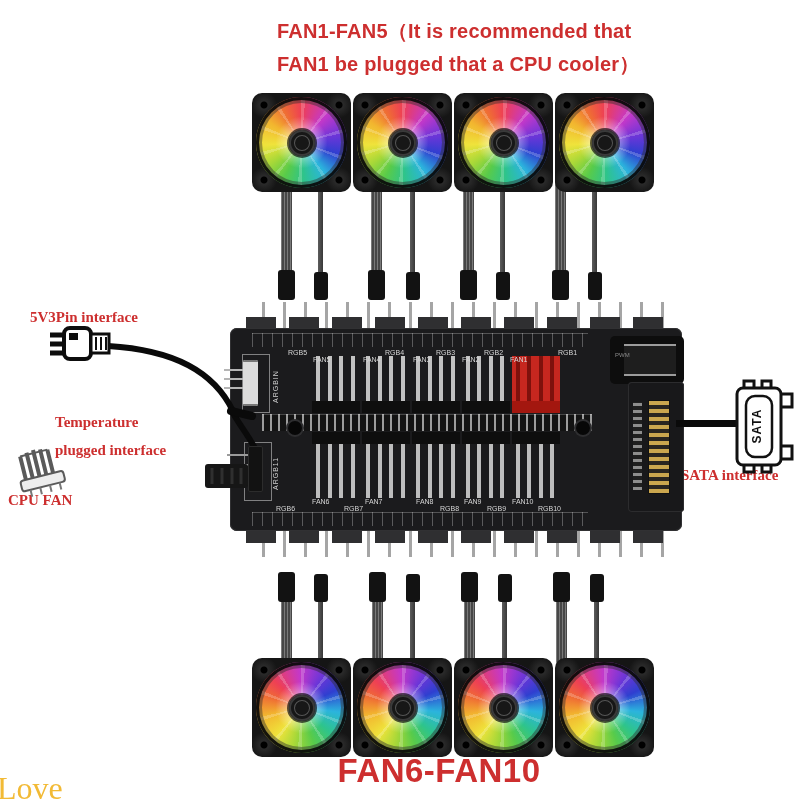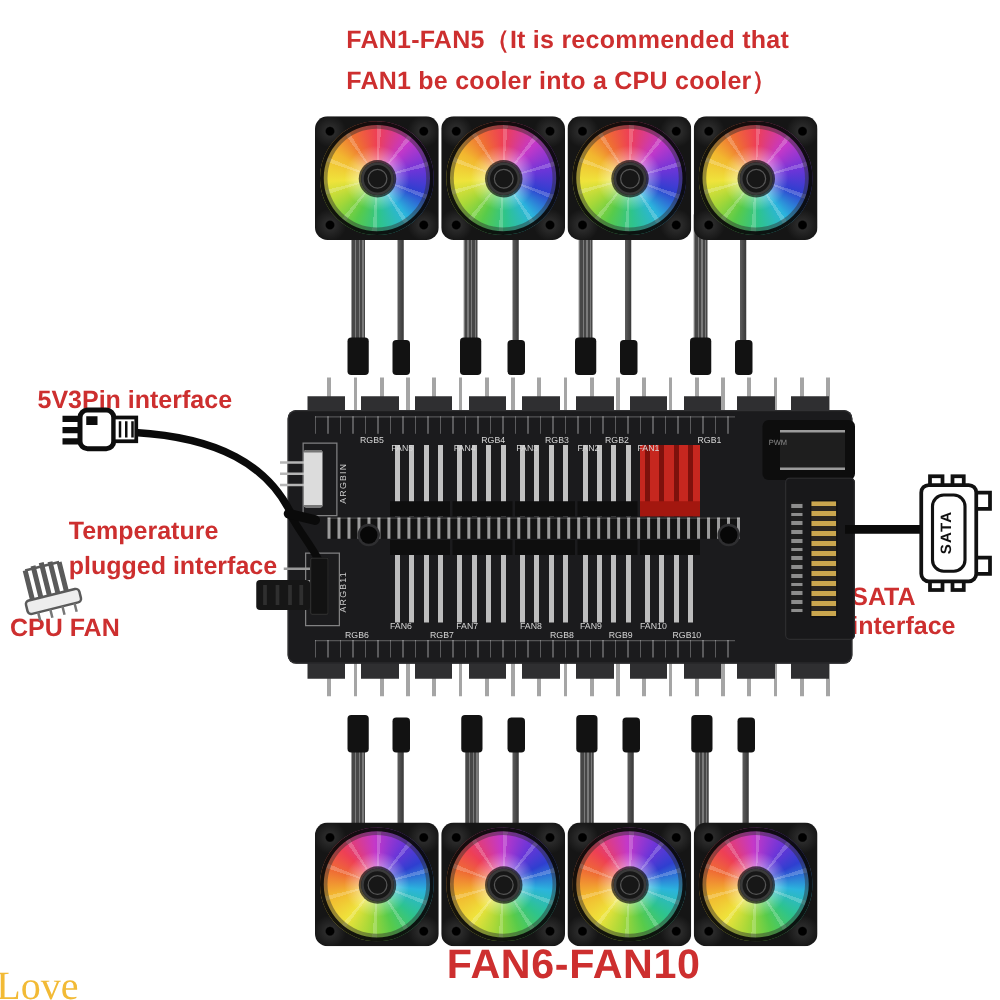--- a/index.html
+++ b/index.html
@@ -1,21 +1,21 @@
 <!DOCTYPE html>
 <html><head>
 <meta charset="utf-8">
 <style>
   html,body{margin:0;padding:0;}
   body{width:800px;height:800px;background:#fff;position:relative;overflow:hidden;
        font-family:"Liberation Sans",sans-serif;}
   .abs{position:absolute;}
   .red{color:#cd2f2f;font-weight:700;}
   .title{font-size:20px;letter-spacing:.2px;}
-  .side-label{font-size:20px;}
+  .side-label{font-size:15px;font-family:Liberation Serif, serif;}
   
   .fan{position:absolute;width:99px;height:99px;border-radius:10px;z-index:6;
     background:
       radial-gradient(circle at 12px 12px,#000 3px,#2a2a2a 4px,rgba(0,0,0,0) 13px),
       radial-gradient(circle at 87px 12px,#000 3px,#2a2a2a 4px,rgba(0,0,0,0) 13px),
       radial-gradient(circle at 12px 87px,#000 3px,#2a2a2a 4px,rgba(0,0,0,0) 13px),
       radial-gradient(circle at 87px 87px,#000 3px,#2a2a2a 4px,rgba(0,0,0,0) 13px),
       #151515;}
   .rotor{position:absolute;inset:4px;border-radius:50%;
     background:
@@ -87,21 +87,21 @@
   .watermark{position:absolute;left:-3px;top:770px;font-family:"Liberation Serif",serif;
     font-size:32px;color:#f2ba35;z-index:8;}
   .sata-plug-text{position:absolute;left:731px;top:419px;width:52px;text-align:center;
     transform:rotate(-90deg);font-size:12px;font-weight:700;color:#111;letter-spacing:1px;z-index:8;}
   svg.overlay{position:absolute;left:0;top:0;z-index:5;pointer-events:none;}
 </style>
 </head>
 <body>
 
 <div class="abs red title" style="left:277px;top:18px;">FAN1-FAN5（It is recommended that</div>
-<div class="abs red title" style="left:277px;top:51px;">FAN1 be cooler into a CPU cooler）</div>
+<div class="abs red title" style="left:277px;top:51px;">FAN1 be plugged that a CPU cooler）</div>
 
 <div class="cab-thick" style="left:281px;top:170px;height:104px;"></div>
 <div class="cab-thin" style="left:318px;top:172px;height:102px;"></div>
 <div class="cab-thick" style="left:371px;top:170px;height:104px;"></div>
 <div class="cab-thin" style="left:410px;top:172px;height:102px;"></div>
 <div class="cab-thick" style="left:463px;top:170px;height:104px;"></div>
 <div class="cab-thin" style="left:500px;top:172px;height:102px;"></div>
 <div class="cab-thick" style="left:555px;top:170px;height:104px;"></div>
 <div class="cab-thin" style="left:592px;top:172px;height:102px;"></div>
 <div class="plug" style="left:278px;top:270px;"></div>
@@ -268,14 +268,14 @@
       <rect x="762" y="381" width="9" height="10"></rect>
     <rect x="744" y="462" width="10" height="10"></rect>
       <rect x="762" y="462" width="9" height="10"></rect>
     <rect x="737" y="388" width="44" height="77" rx="6"></rect>
     <rect x="746" y="396" width="26" height="61" rx="9" stroke-width="2.5"></rect>
     <path d="M781,394 h11 v13 h-11" fill="none"></path>
     <path d="M781,446 h11 v13 h-11" fill="none"></path>
   </g>
 </svg>
 
-<div class="abs red footer-label" style="left:336px;top:752px;width:206px;text-align:center;margin-left:20px;">FAN6-FAN10</div>
+<div class="abs red footer-label" style="left:336px;top:752px;width:206px;text-align:center;">FAN6-FAN10</div>
 <div class="watermark">Love</div>
 
 </body></html>

